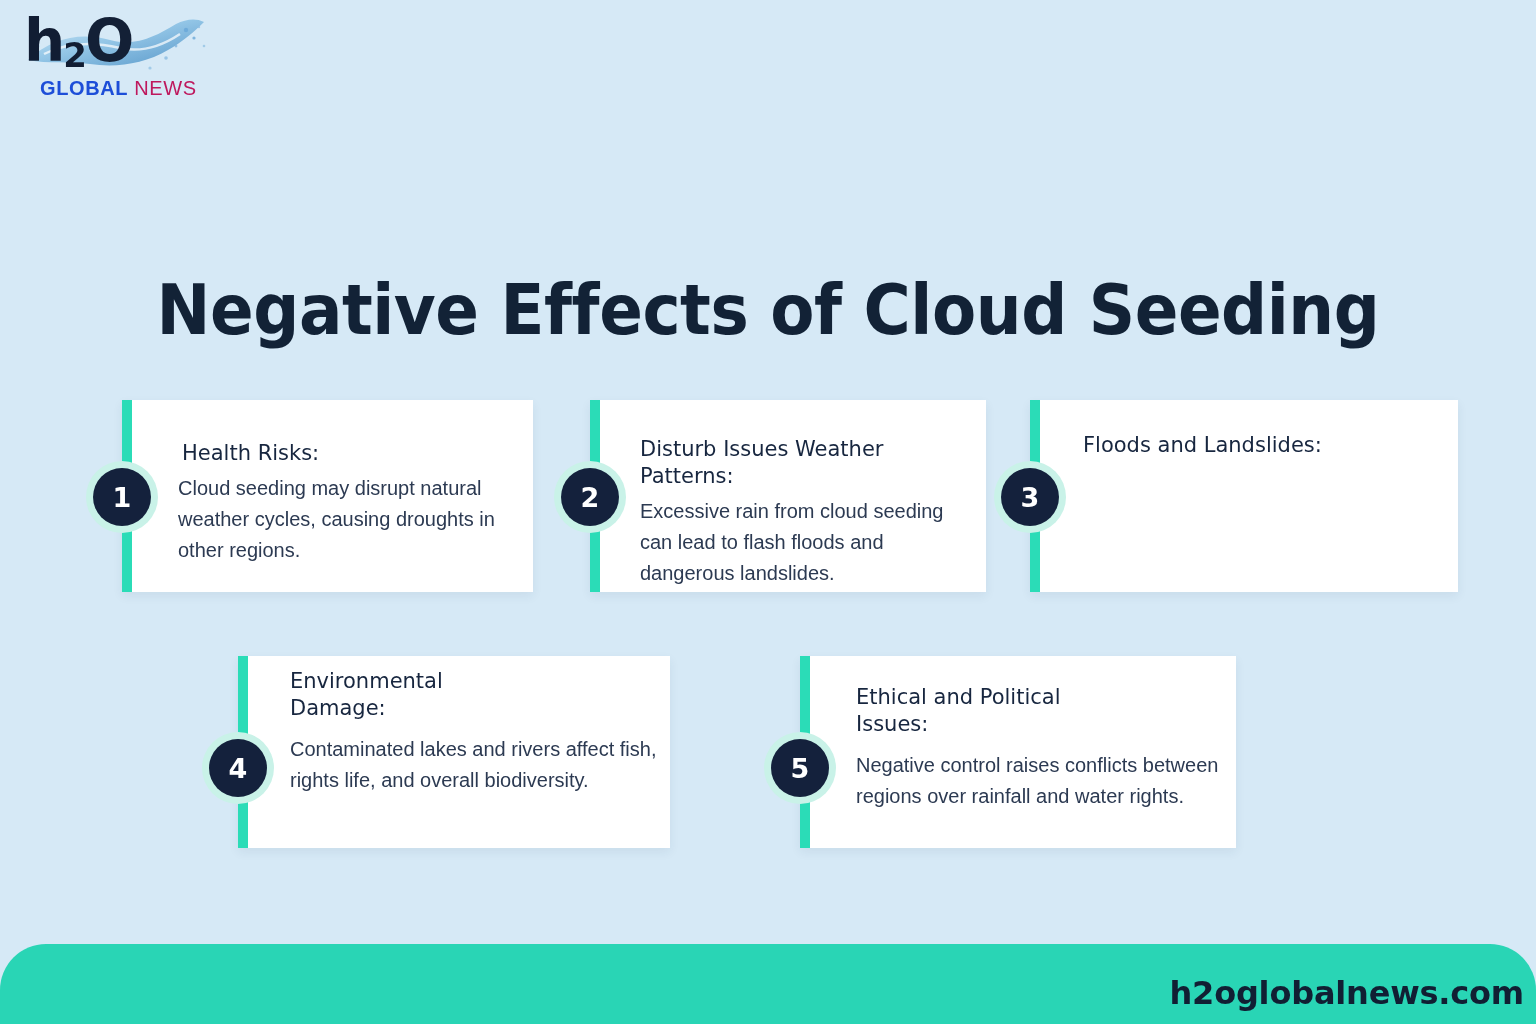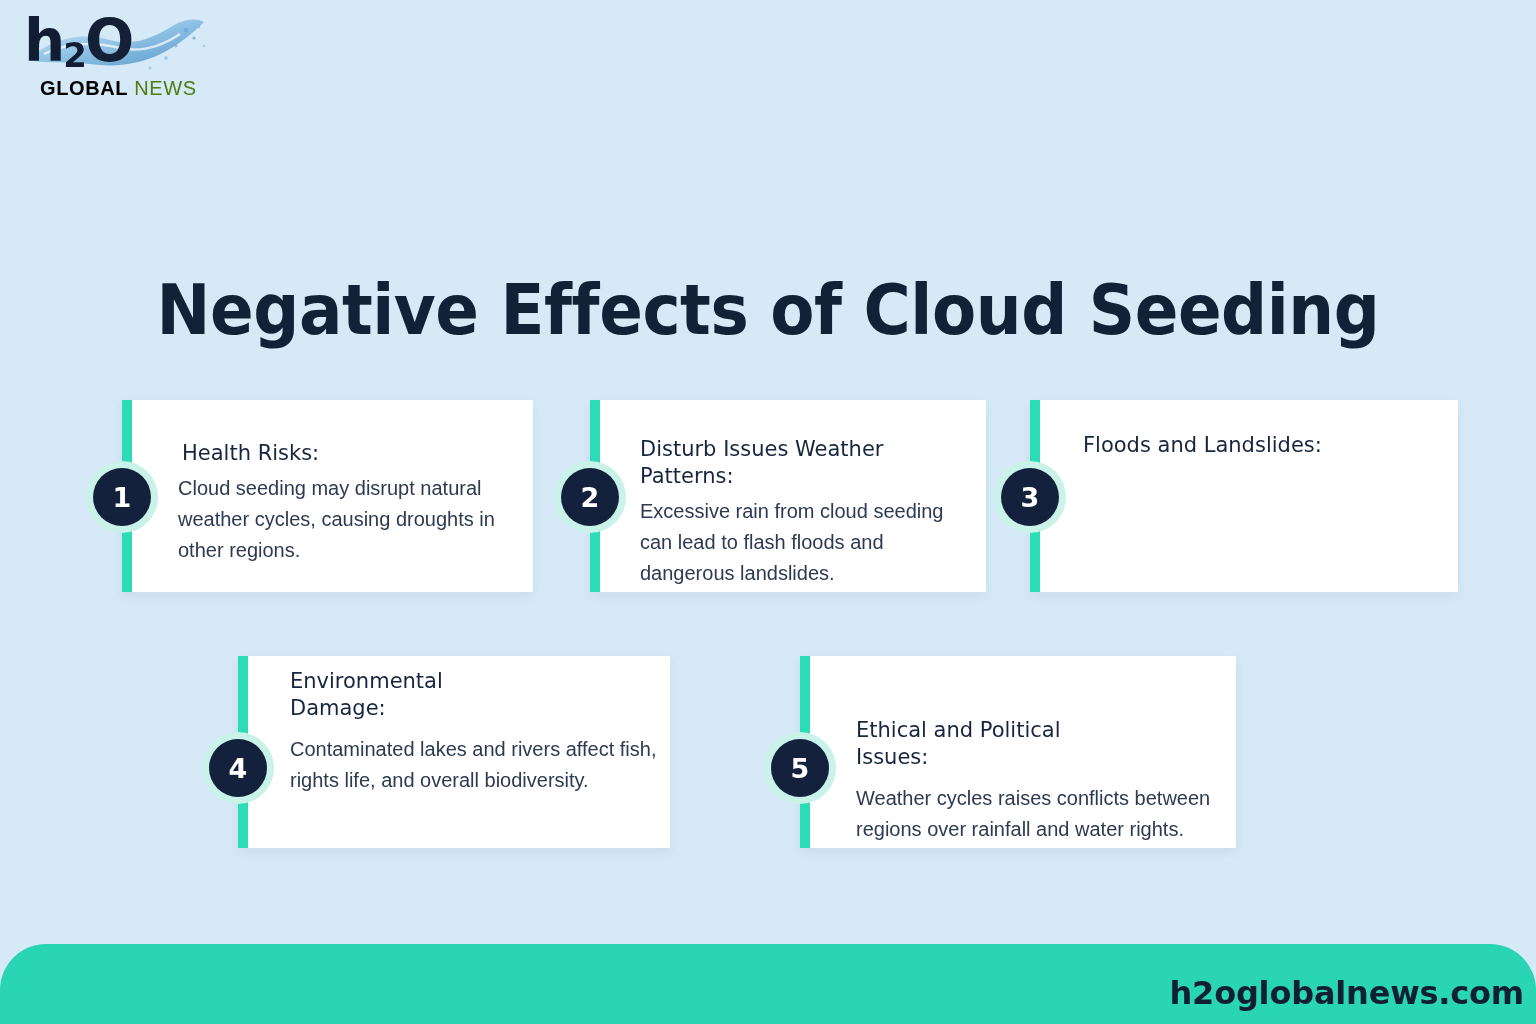--- a/index.html
+++ b/index.html
@@ -62,25 +62,25 @@
     top: 62px;
     font-family: "Liberation Sans", sans-serif;
     font-size: 20px;
     letter-spacing: 0.6px;
     line-height: 1;
     white-space: nowrap;
     z-index: 4;
   }
   #logo-wordmark .global {
     font-weight: bold;
-    color: #000000;
+    color: #1d4ed8;
   }
   #logo-wordmark .news {
     font-weight: normal;
-    color: #4d7c0f;
+    color: #be185d;
     margin-top: 16px;
   }
 
   
   #page-title {
     position: absolute;
     left: 0;
     top: 222px;
     width: 1536px;
     text-align: center;
@@ -178,21 +178,21 @@
   #card-3 .card-body { left: 45px; top: 32px; width: 375px; }
   #card-3 .card-heading { padding-left: 8px; margin-bottom: 18px; }
 
   #card-4 { left: 238px; top: 656px; width: 432px; height: 192px; }
   #card-4 .badge-wrap { top: 76px; }
   #card-4 .card-body { left: 52px; top: 12px; width: 370px; }
   #card-4 .card-heading { margin-bottom: 12px; }
 
   #card-5 { left: 800px; top: 656px; width: 436px; height: 192px; }
   #card-5 .badge-wrap { top: 76px; }
-  #card-5 .card-body { left: 56px; top: 28px; width: 370px; margin-top: 33px; }
+  #card-5 .card-body { left: 56px; top: 28px; width: 370px; }
   #card-5 .card-heading { margin-bottom: 12px; }
 
   
   #footer-band {
     position: absolute;
     left: 0;
     bottom: 0;
     width: 1536px;
     height: 80px;
     background: #29d5b5;
@@ -293,19 +293,19 @@
 
 <div class="card" id="card-5">
   <div class="card-bar"></div>
   <div class="badge-wrap">
     <div class="badge-halo"></div>
     <div class="badge-circle">5</div>
   </div>
   <div class="card-body">
     <p class="card-heading">Ethical and Political
 Issues:</p>
-    <p class="card-text">Weather cycles raises conflicts between regions over rainfall and water rights.</p>
+    <p class="card-text">Negative control raises conflicts between regions over rainfall and water rights.</p>
   </div>
 </div>
 
 <div id="footer-band">
   <div id="footer-url">h2oglobalnews.com</div>
 </div>
 
 </body></html>

